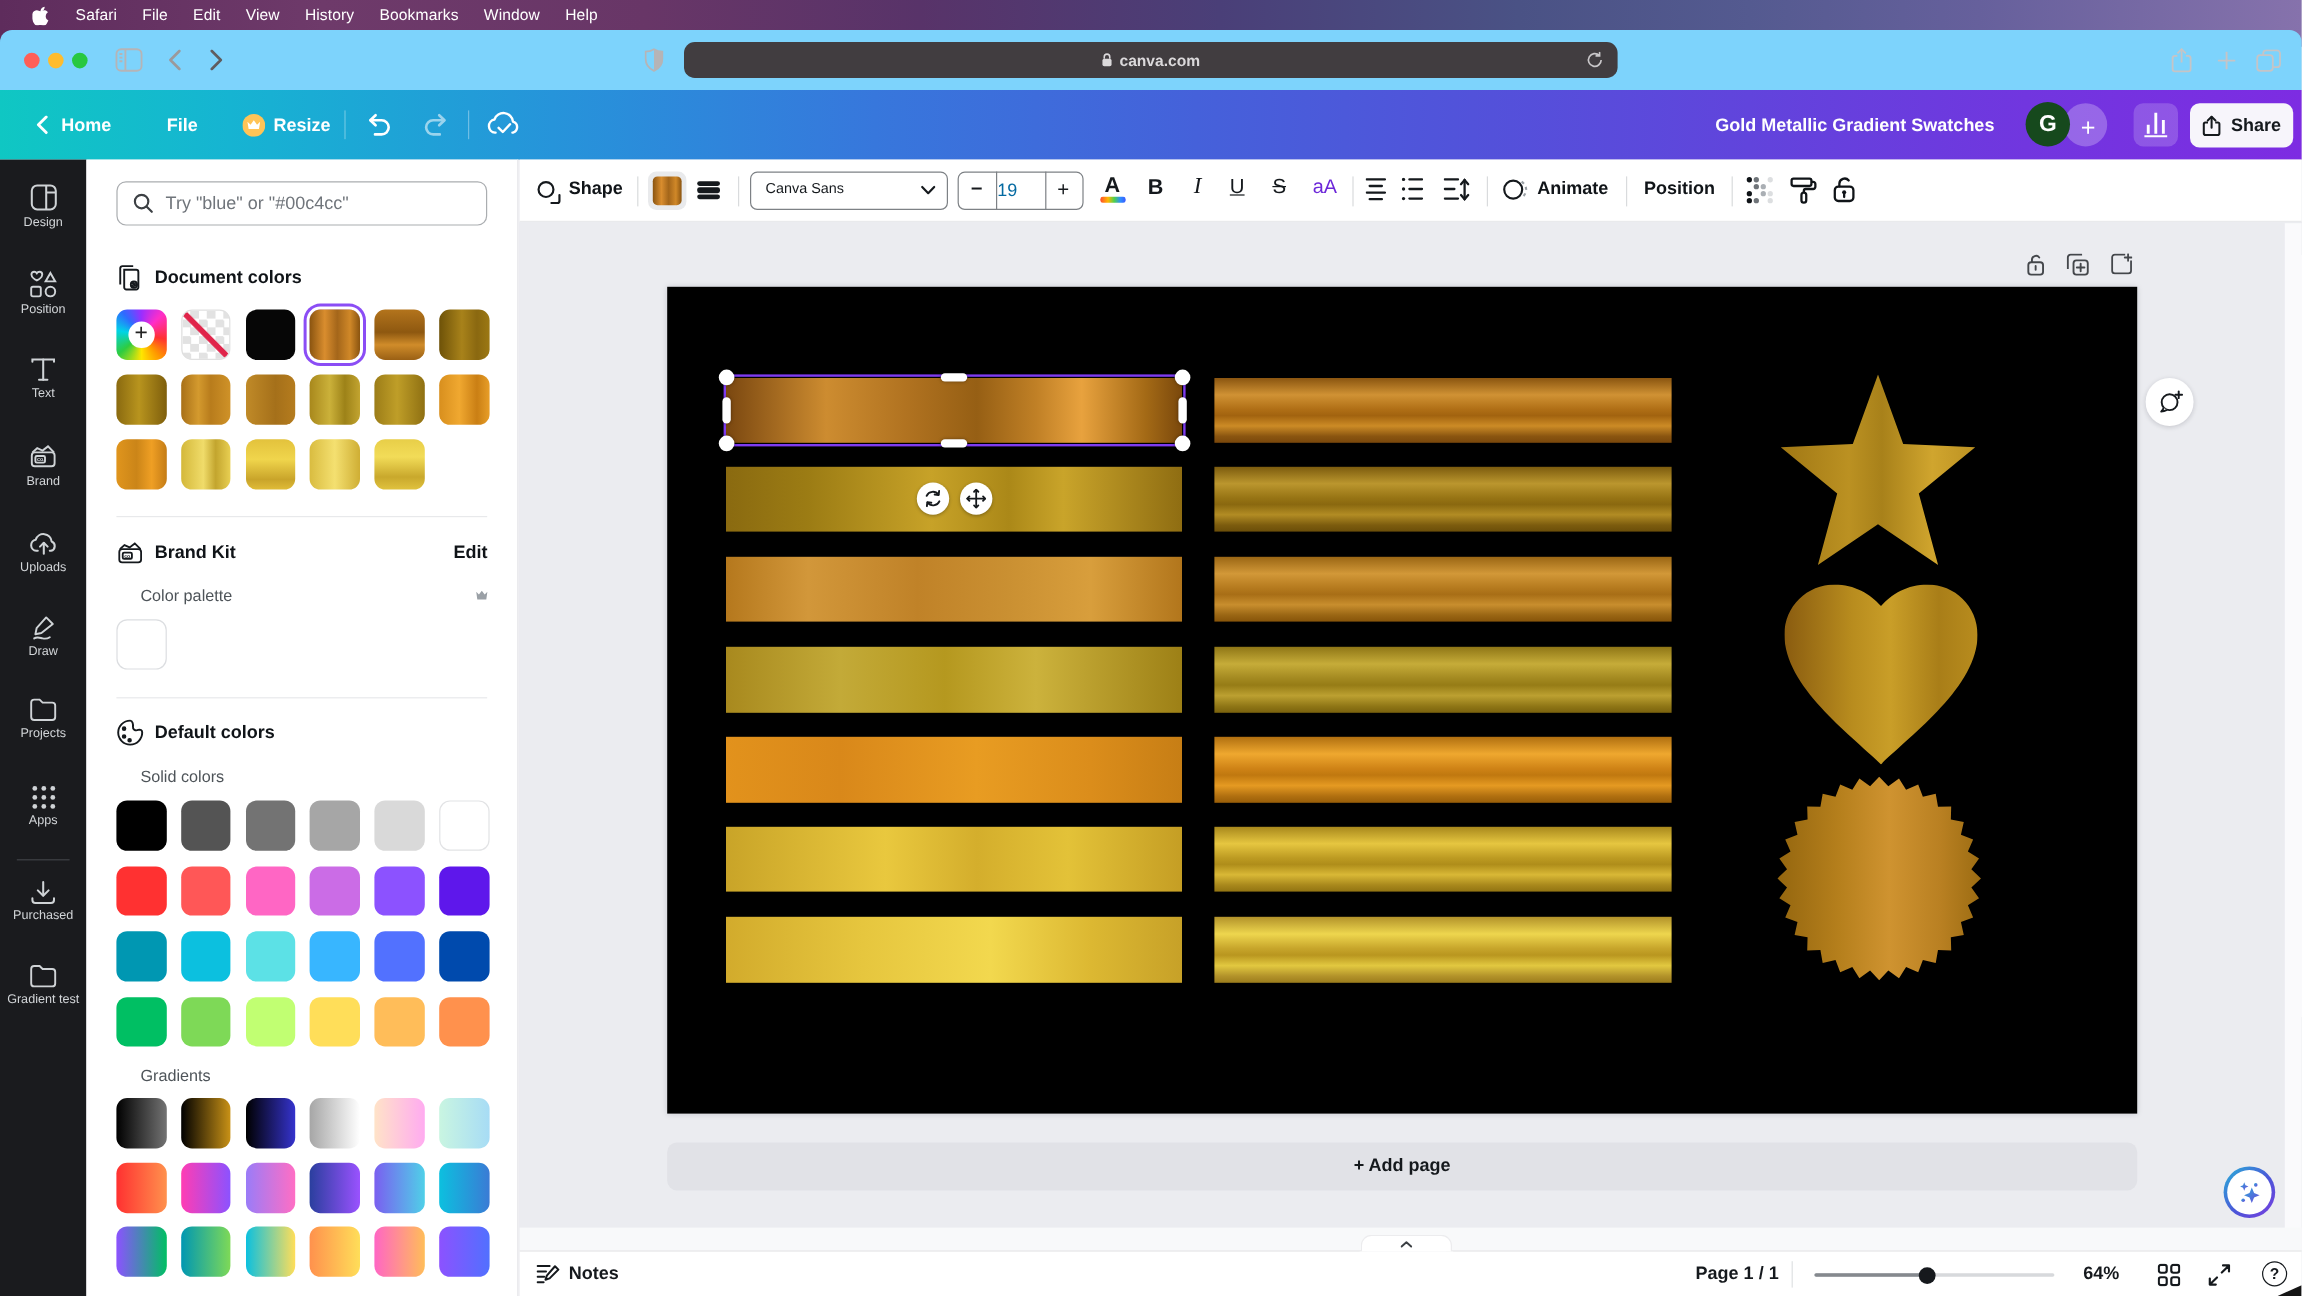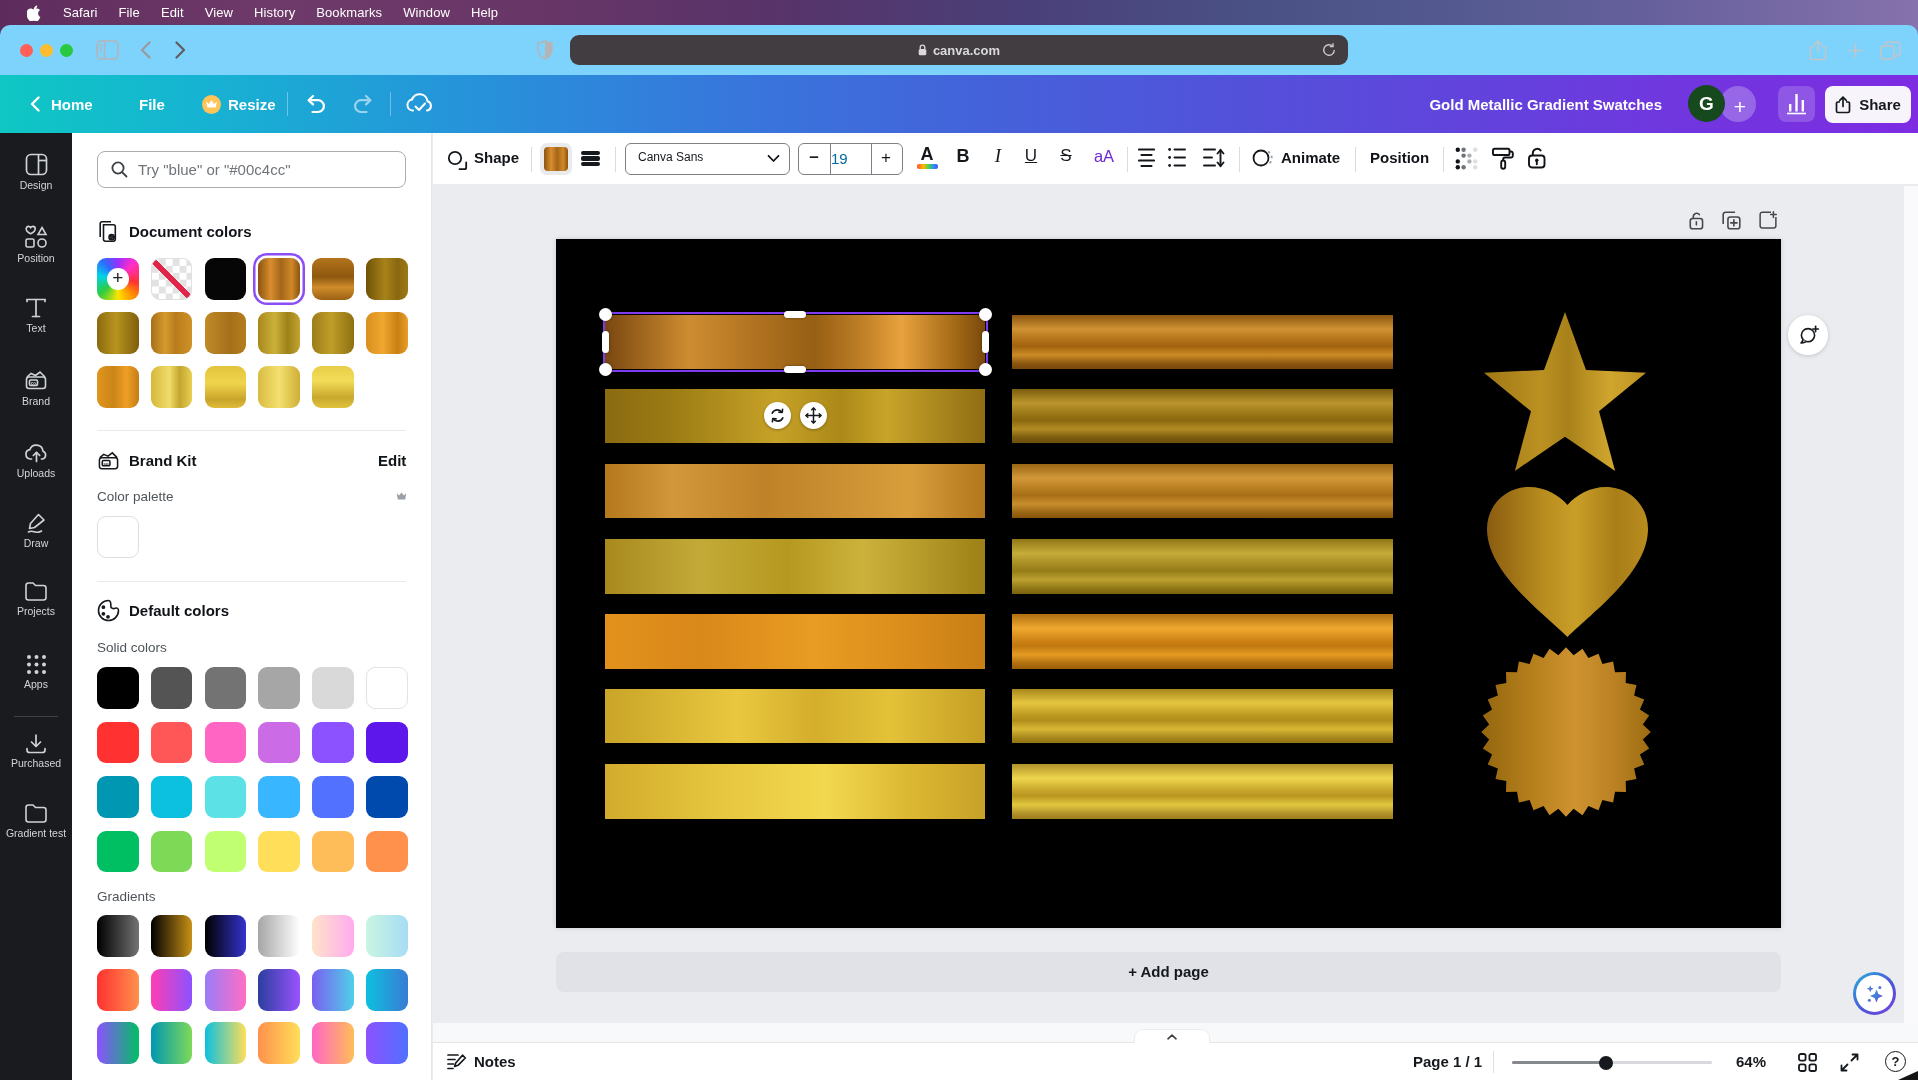--- a/index.html
+++ b/index.html
@@ -29,21 +29,21 @@
 #addpage{position:absolute;left:123px;top:766px;width:1225px;height:40px;background:#e1e2e7;border-radius:8px;text-align:center;line-height:40px;font-size:15px;font-weight:700;color:#15191d;}
 #bottombar{position:absolute;left:433px;top:1042px;width:1485px;height:38px;background:#fff;border-top:1px solid #e4e5e7;}
 .bb-txt{position:absolute;font-size:15px;font-weight:700;color:#15191d;}
 .swatch{position:absolute;width:41.5px;height:41.5px;border-radius:9px;}
 .ph{font-size:15px;color:#70757b;}
 .hdl-c{position:absolute;width:13px;height:13px;border-radius:50%;background:#fff;box-shadow:0 0 3px rgba(0,0,0,.4);}
 .hdl-v{position:absolute;width:7px;height:22px;border-radius:4px;background:#fff;box-shadow:0 0 3px rgba(0,0,0,.4);}
 .hdl-h{position:absolute;width:22px;height:7px;border-radius:4px;background:#fff;box-shadow:0 0 3px rgba(0,0,0,.4);}
 .fbtn{position:absolute;width:27px;height:27px;border-radius:50%;background:#fff;box-shadow:0 1px 3px rgba(0,0,0,.3);display:flex;align-items:center;justify-content:center;}
 .hdr{font-size:15px;font-weight:700;color:#101418;}
-.sub{font-size:13.5px;color:#4e5459;}
+.sub{font-size:13.5px;color:#4e5459;margin-left:20px;}
 </style></head>
 <body>
 <div id="menubar">
  <svg style="margin-left:27px;margin-right:22px" width="14" height="16" viewBox="0 0 14 16" fill="#fff">
       <path d="M11.1 8.5 c0-2.2 1.8-3.2 1.9-3.3 -1-1.5-2.6-1.7-3.2-1.7 -1.4-.1-2.6.8-3.3.8 -.7 0-1.7-.8-2.8-.75 -1.45.02-2.8.85-3.5 2.15 -1.5 2.6-.4 6.5 1.1 8.6 .7 1 1.6 2.2 2.7 2.15 1.05-.04 1.45-.7 2.75-.7 1.3 0 1.65.7 2.8.68 1.15-.02 1.9-1.05 2.6-2.1 .8-1.2 1.15-2.35 1.17-2.4 -.03-.01-2.22-.85-2.24-3.43z"></path>
       <path d="M9.3 3.3 c.6-.7 1-1.7.9-2.7 -.85.03-1.9.57-2.5 1.3 -.55.63-1.04 1.66-.9 2.64 .94.07 1.9-.48 2.5-1.24z"></path>
     </svg>
  <span style="font-weight:400">Safari</span>
     <span>File</span>
     <span>Edit</span>

